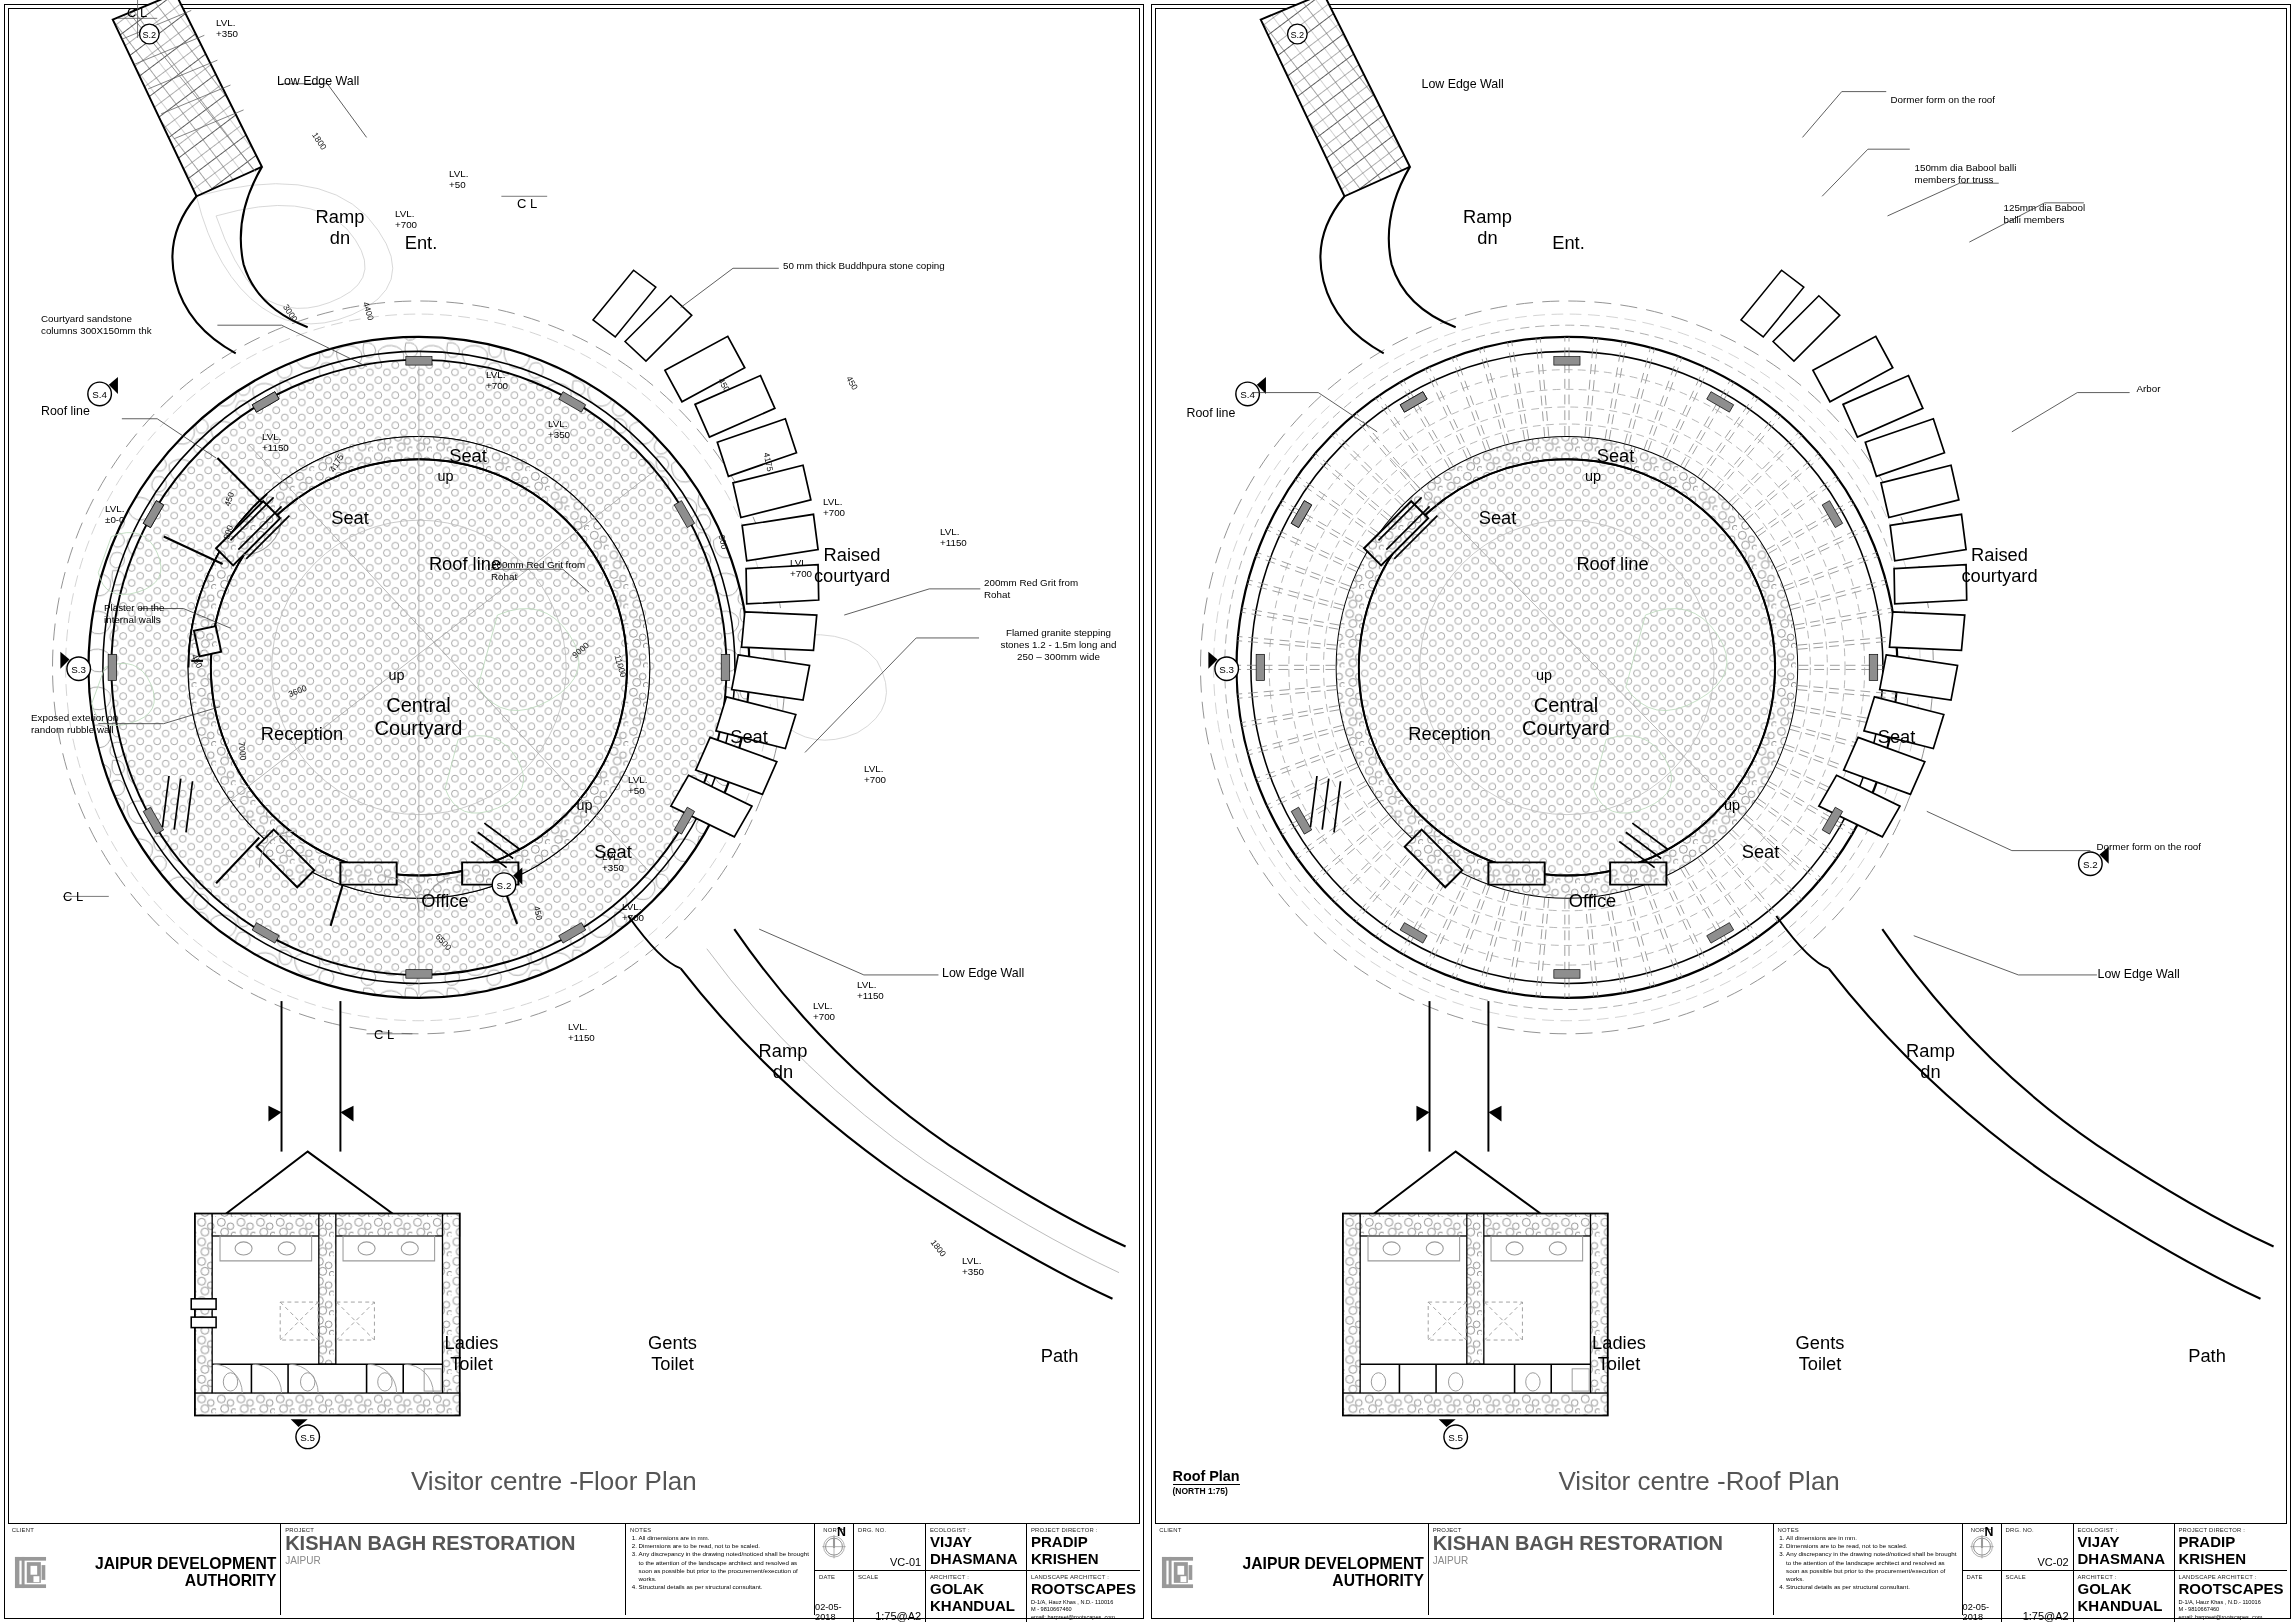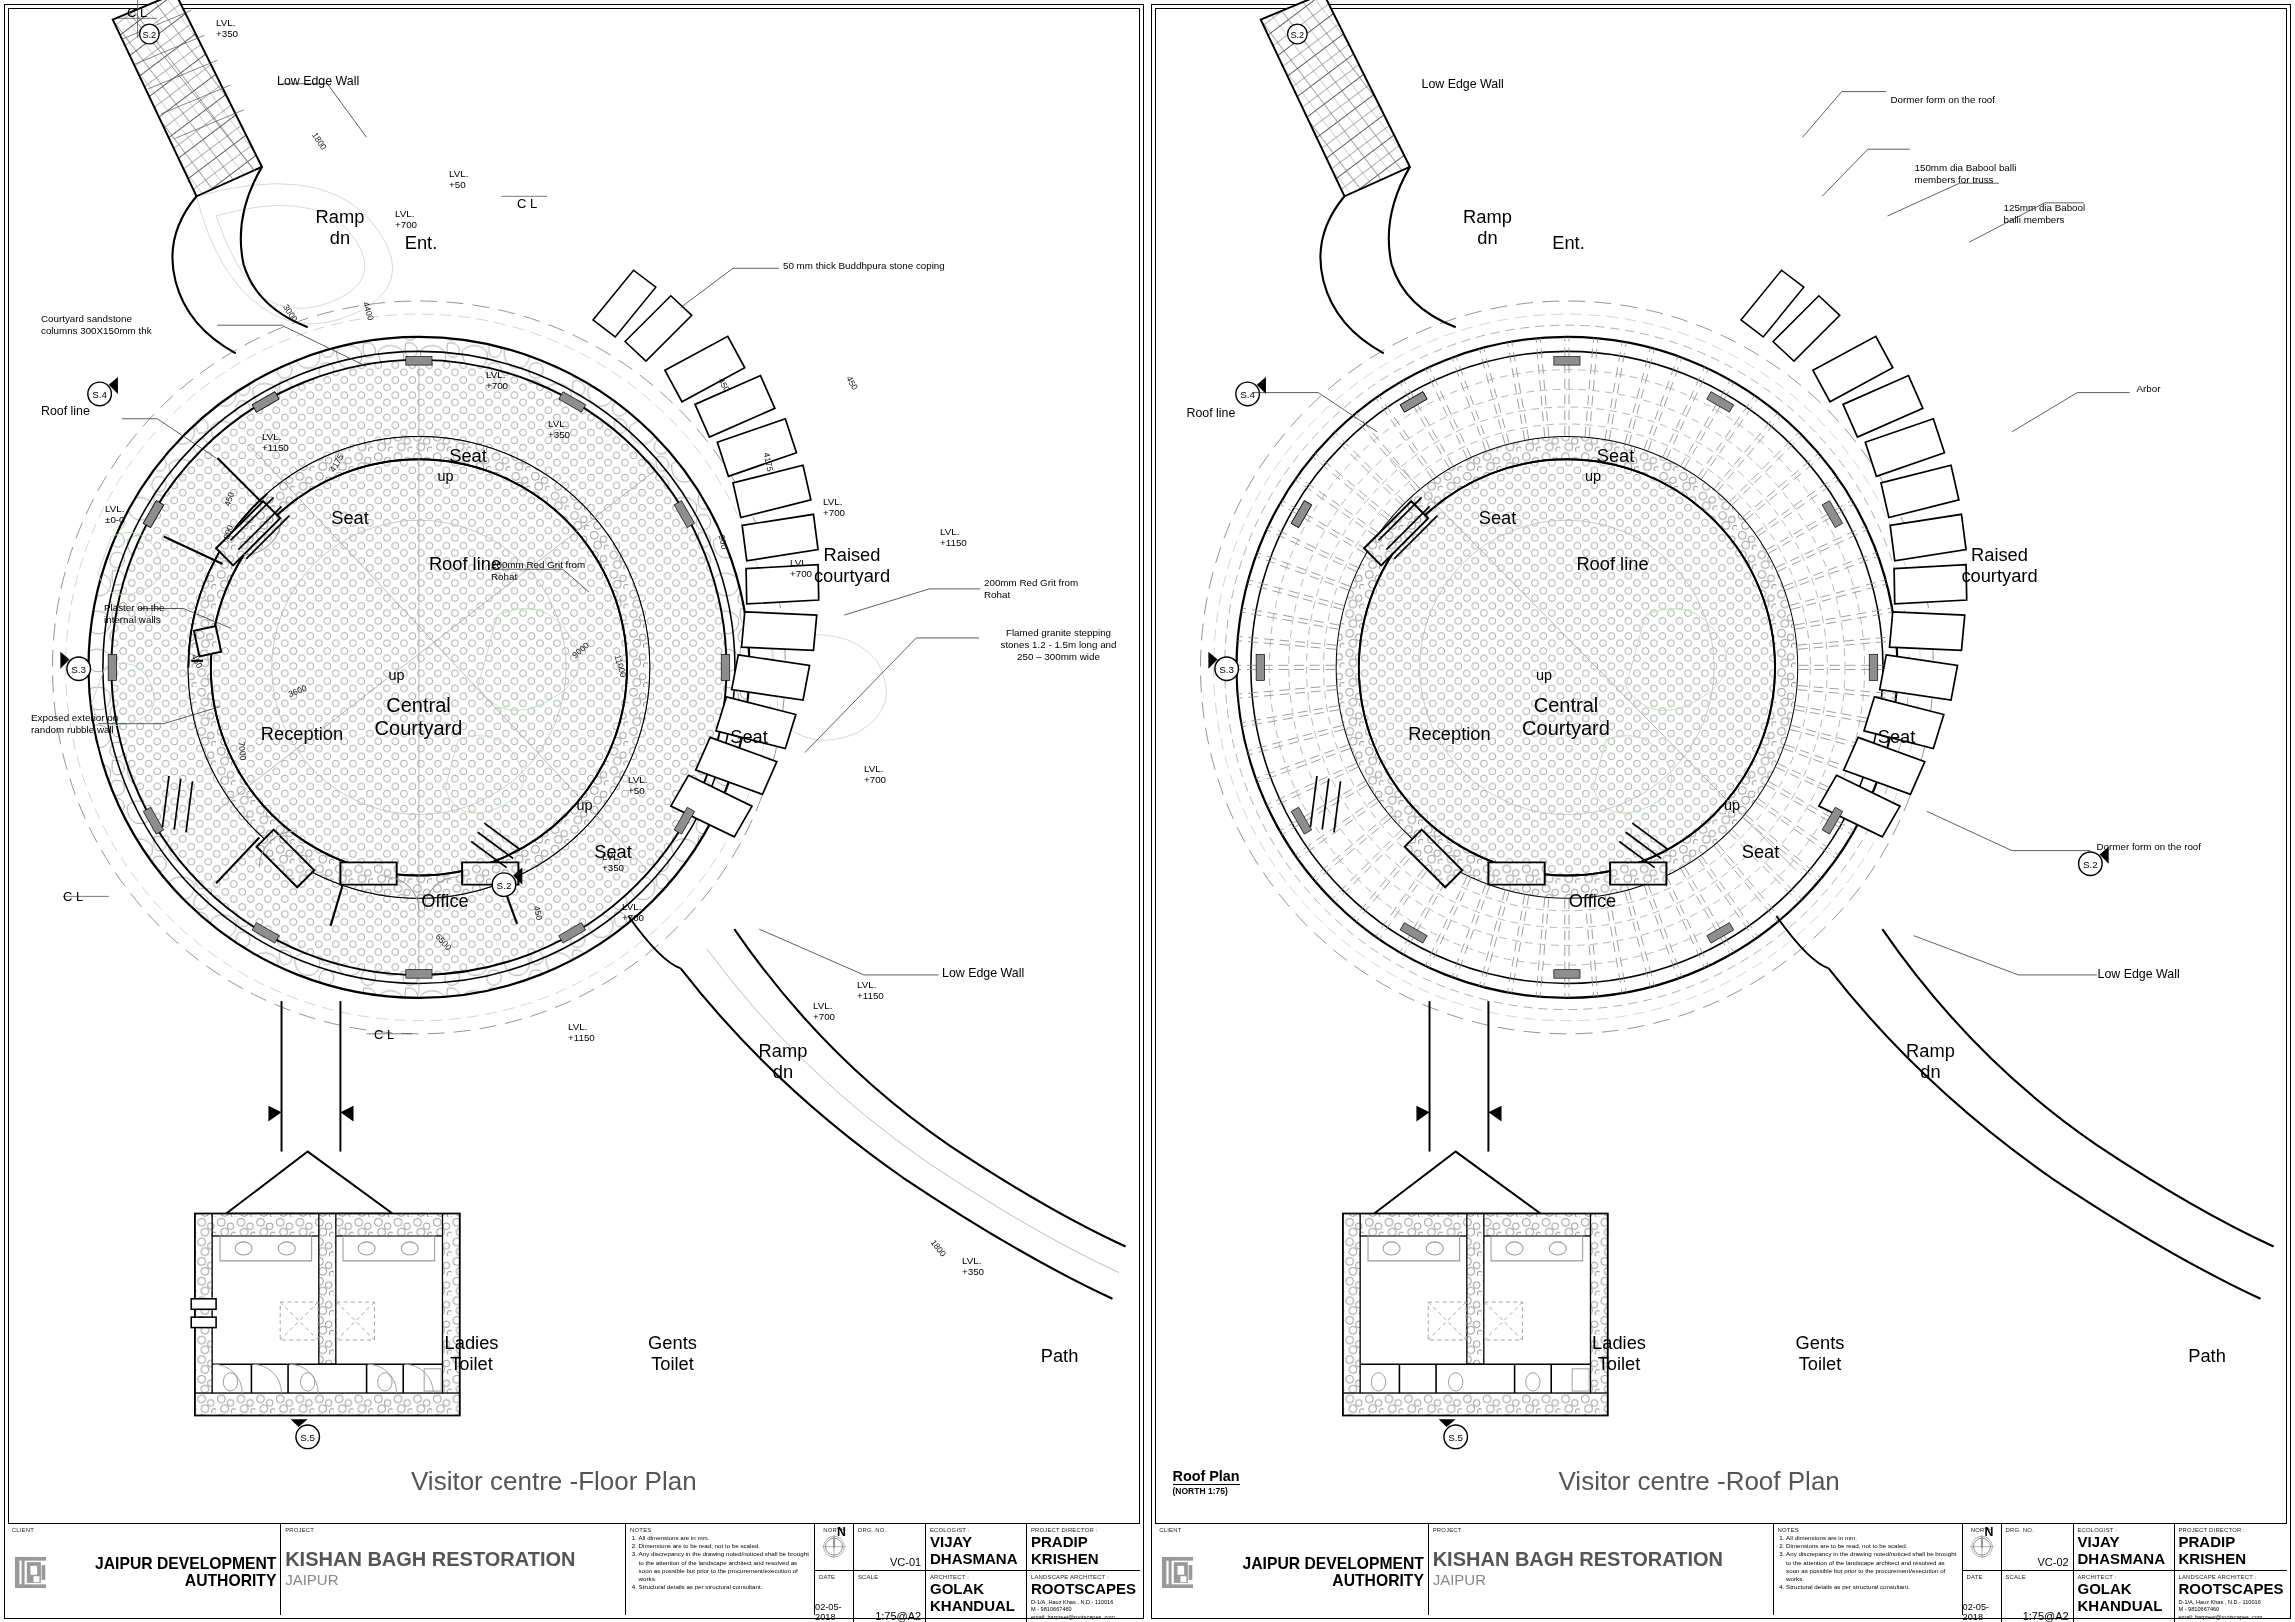--- a/index.html
+++ b/index.html
@@ -21,22 +21,22 @@
   .roofPlanTag{position:absolute;font-size:14.4px;font-weight:bold;white-space:nowrap;}
   .roofPlanTag .sc{display:block;font-size:8.5px;border-top:1px solid #000;padding-top:0.7px;}
   
   .tb{position:absolute;left:7.9px;bottom:7.9px;width:1132px;height:92px;border-top:1.3px solid #000;box-sizing:border-box;display:flex;font-size:7.2px;background:#fff;}
   .tb .cell{border-right:0.7px solid #000;box-sizing:border-box;padding:2.6px 3.9px;position:relative;}
   .tb .cap{font-size:5.9px;letter-spacing:0.2px;color:#222;}
   .tb-client{width:275px;display:flex;flex-direction:column;}
   .tb-client .body{flex:1;display:flex;align-items:center;gap:5.2px;}
   .tb-client .nm{font-size:15.7px;font-weight:bold;text-align:right;line-height:1.05;flex:1;}
   .tb-project{width:347px;display:flex;flex-direction:column;}
-  .tb-project .p1{font-size:20px;font-weight:bold;color:#555;line-height:1.05;margin-top:16px;}
-  .tb-project .p2{font-size:15px;color:#888;margin-top:1.3px;}
+  .tb-project .p1{font-size:20px;font-weight:bold;color:#555;line-height:1.05;margin-top:0;}
+  .tb-project .p2{font-size:10px;color:#888;margin-top:1.3px;}
   .tb-notes{width:190px;}
   .tb-notes ol{margin:1.3px 0 0 0;padding-left:8.5px;font-size:6.2px;line-height:1.32;}
   .tb-right{flex:1;display:flex;flex-direction:column;}
   .tb-right .row{flex:1;display:flex;border-bottom:0.7px solid #000;}
   .tb-right .row:last-child{border-bottom:none;}
   .c-north{width:39px;display:flex;flex-direction:column;align-items:center;}
   .c-drg{width:72px;}
   .c-date{width:39px;}
   .c-scale{width:72px;}
   .c-eco{width:101px;}

